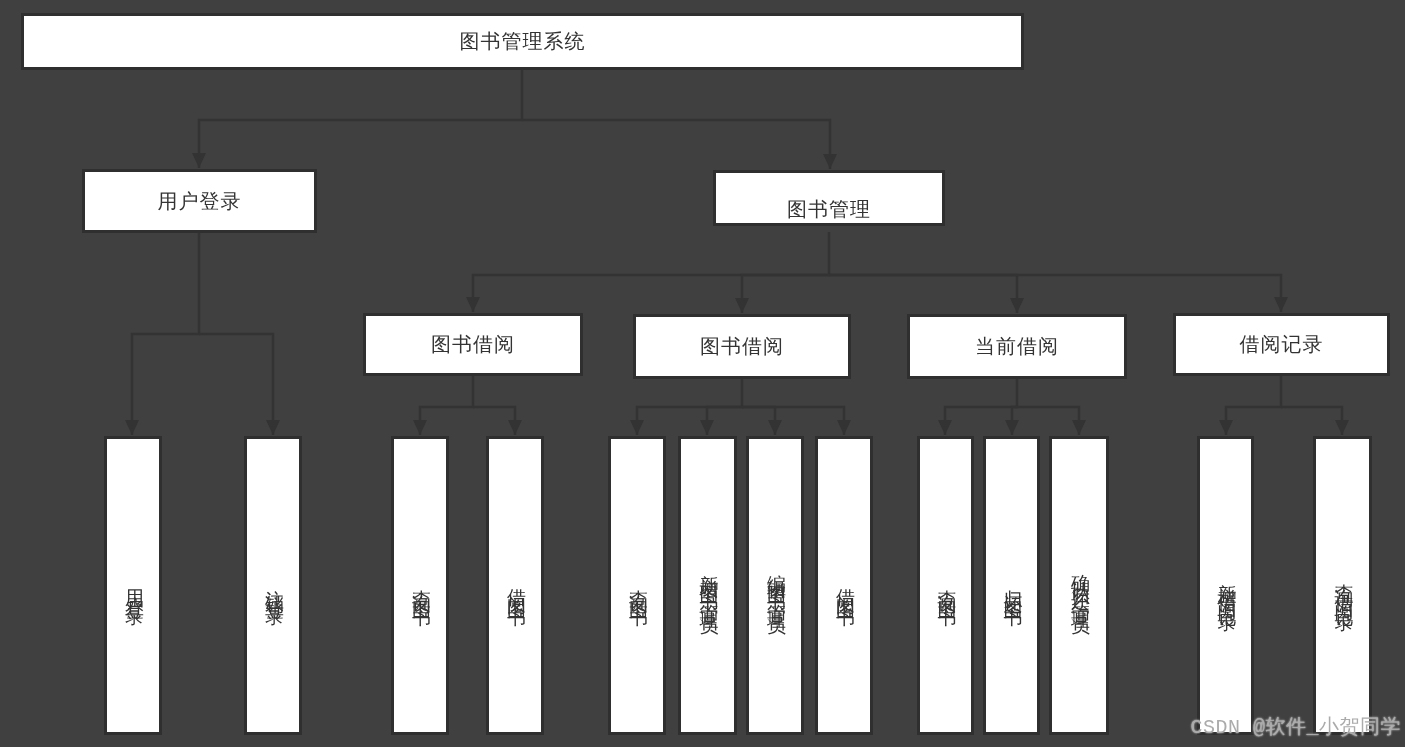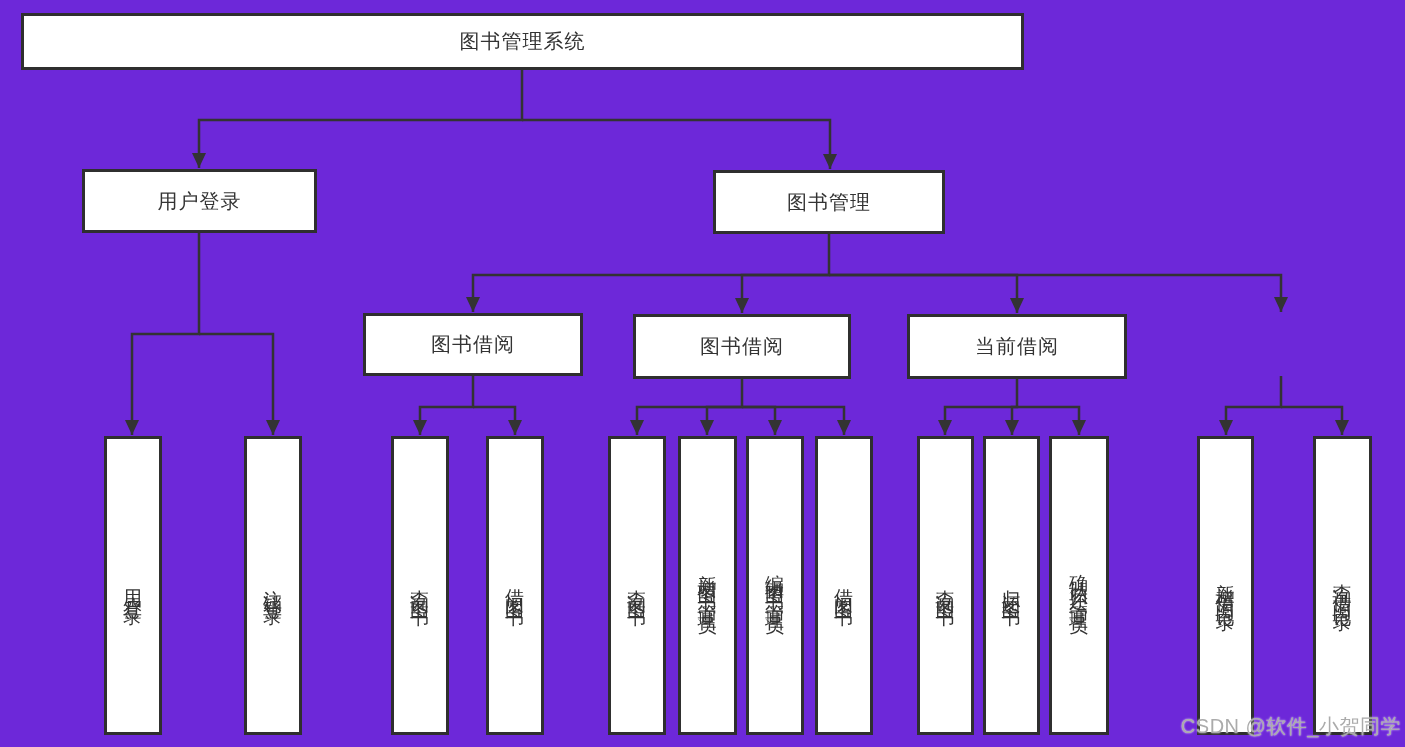--- a/index.html
+++ b/index.html
@@ -1,21 +1,21 @@
 <!DOCTYPE html>
 <html><head>
 <meta charset="utf-8">
 <style>
   html, body { margin: 0; padding: 0; background: #ffffff; }
   .stage {
     position: relative;
     width: 1405px;
     height: 747px;
-    background: #6d28d9;
-    font-family: Liberation Sans, sans-serif;
+    background: #404040;
+    font-family: Liberation Mono, monospace;
     color: #333333;
     overflow: hidden;
   }
   svg.connectors {
     position: absolute;
     left: 0; top: 0;
     width: 1405px; height: 747px;
     z-index: 1;
   }
   .node {
@@ -37,21 +37,21 @@
   .node.v span {
     writing-mode: vertical-rl;
     text-orientation: mixed;
     font-size: 19px;
     letter-spacing: 6px;
     line-height: 1;
   }
   
   .n-root       { left: 21px;  top: 13px;  width: 1003px; height: 57px; }
   .n-user-login { left: 82px;  top: 169px; width: 235px;  height: 64px; }
-  .n-book-mgmt  { left: 713px; top: 170px; width: 232px;  height: 64px; }
+  .n-book-mgmt  { left: 713px; top: 170px; width: 232px;  height: 56px; align-items: flex-end; }
   .n-new-books  { left: 363px; top: 313px; width: 220px;  height: 63px; }
   .n-borrowing  { left: 633px; top: 314px; width: 218px;  height: 65px; }
   .n-current    { left: 907px; top: 314px; width: 220px;  height: 65px; }
   .n-records    { left: 1173px;top: 313px; width: 217px;  height: 63px; }
   
   .l-ul-1 { left: 104px;  width: 58px; }
   .l-ul-2 { left: 244px;  width: 58px; }
   .l-a-1  { left: 391px;  width: 58px; }
   .l-a-2  { left: 486px;  width: 58px; }
   .l-b-1  { left: 608px;  width: 58px; }
@@ -129,20 +129,23 @@
 
   <div class="node h n-new-books">
     <span>图书借阅</span>
   </div>
   <div class="node h n-current">
     <span>当前借阅</span>
   </div>
   <div class="node h n-borrowing">
     <span>图书借阅</span>
   </div>
+  <div class="node h n-records">
+    <span>借阅记录</span>
+  </div>
 
   <div class="node v l-ul-1">
     <span>用户登录</span>
   </div>
   <div class="node v l-ul-2">
     <span>注销登录</span>
   </div>
 
   <div class="node v l-a-1">
     <span>查询图书</span>

